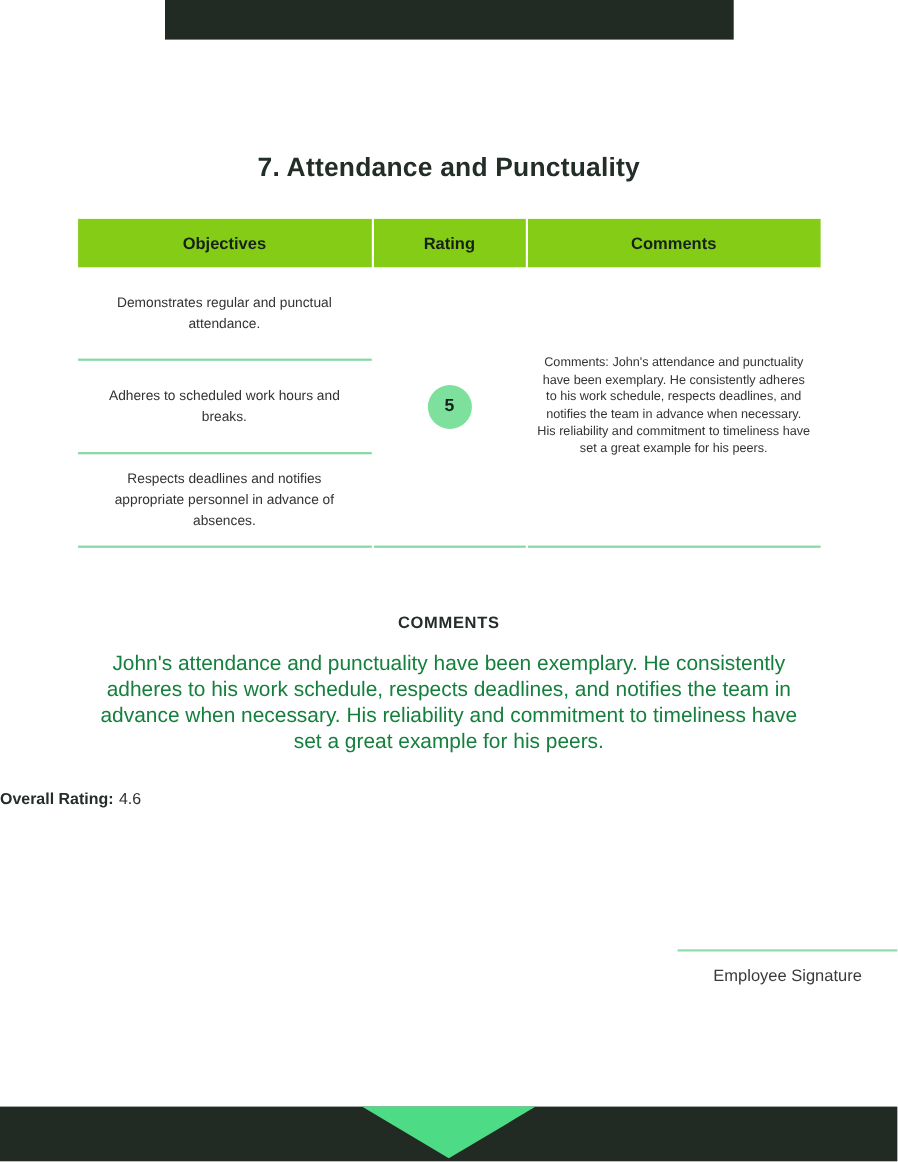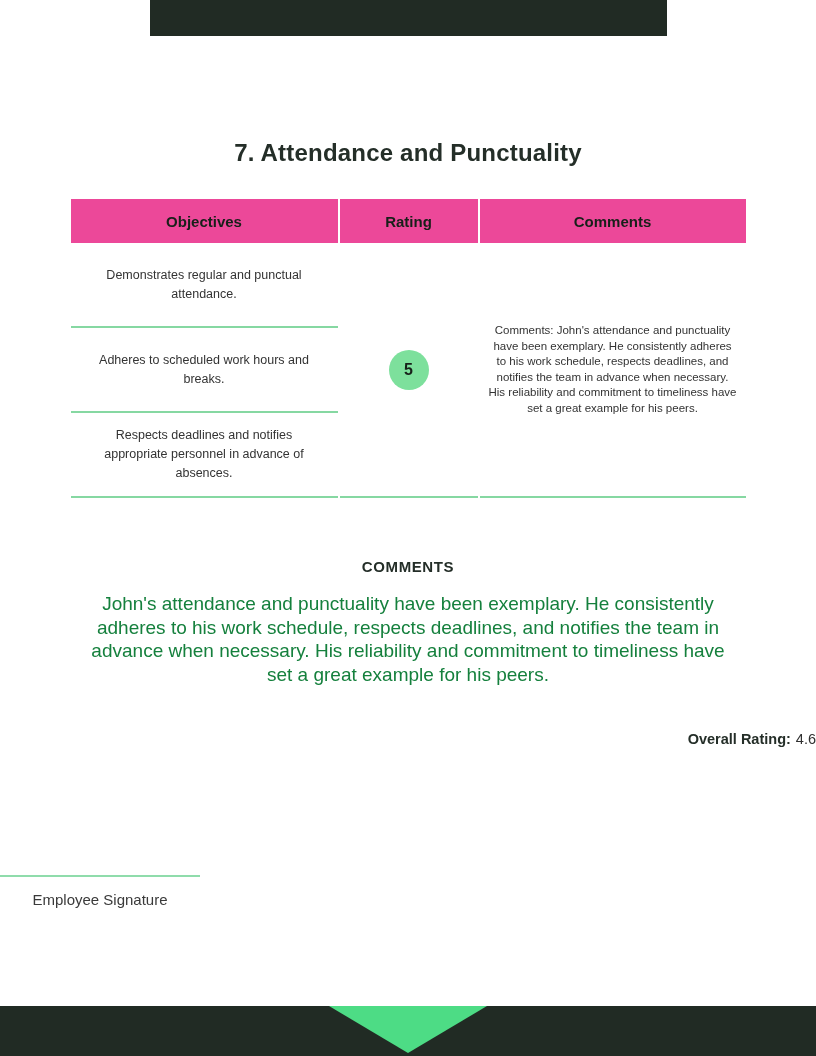--- a/index.html
+++ b/index.html
@@ -49,21 +49,21 @@
     width: 679px;
     margin: 32px auto 0 auto;
     border-collapse: separate;
     border-spacing: 2px 0;
     table-layout: fixed;
   }
   .eval-table col.c-obj { width: 267px; }
   .eval-table col.c-rate { width: 138px; }
   .eval-table col.c-com { width: 266px; }
   .eval-table th {
-    background: #ec4899;
+    background: #84cc16;
     height: 44px;
     font-size: 15px;
     font-weight: bold;
     color: #172019;
     text-align: center;
     vertical-align: middle;
   }
   .eval-table td {
     text-align: center;
     vertical-align: middle;
@@ -113,33 +113,33 @@
     width: 648px;
     margin: 17px auto 0 auto;
     text-align: center;
     font-size: 19px;
     line-height: 23.5px;
     color: #15803d;
   }
 
   
   .overall-rating {
-    margin-top: 45px;
-    text-align: right;
+    margin-top: 33px;
+    text-align: left;
     font-size: 14.5px;
     color: #2f2f2f;
   }
   .overall-rating .label { font-weight: bold; color: #242e28; }
   .overall-rating .value { margin-left: 5px; }
 
   
   .signatures {
     margin-top: 128px;
     display: flex;
-    justify-content: space-between;
+    justify-content: flex-end;
     gap: 162px;
   }
   .sig-block { width: 200px; text-align: center; }
   .sig-line {
     height: 0;
     border-top: 2px solid #8fdcab;
     margin-bottom: 14px;
   }
   .sig-label {
     font-size: 15px;

